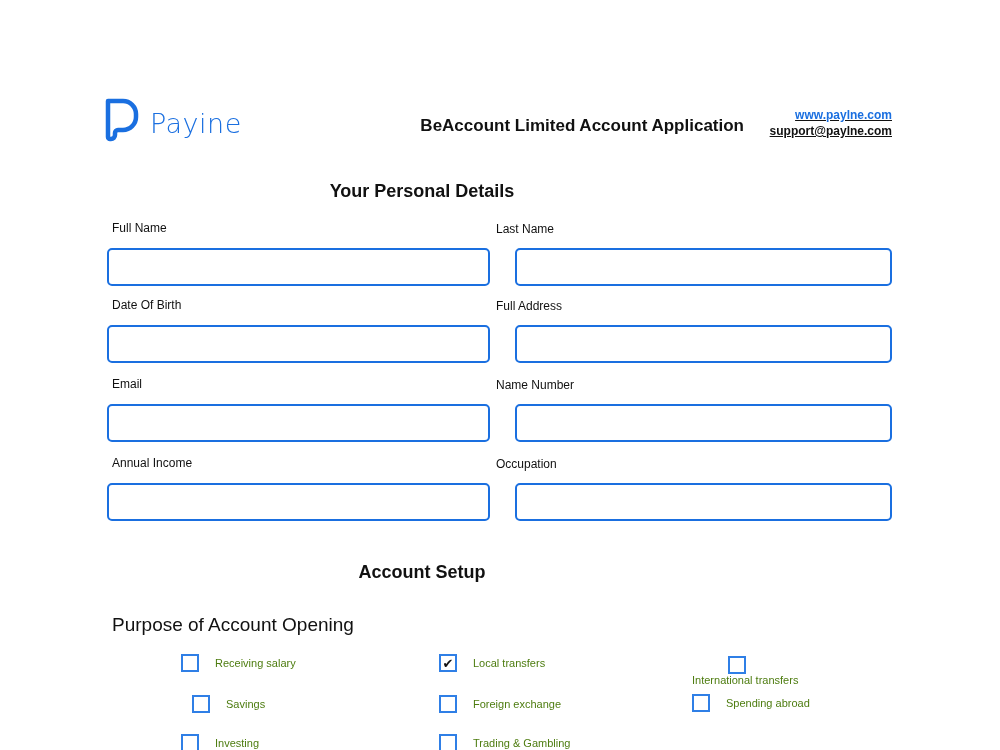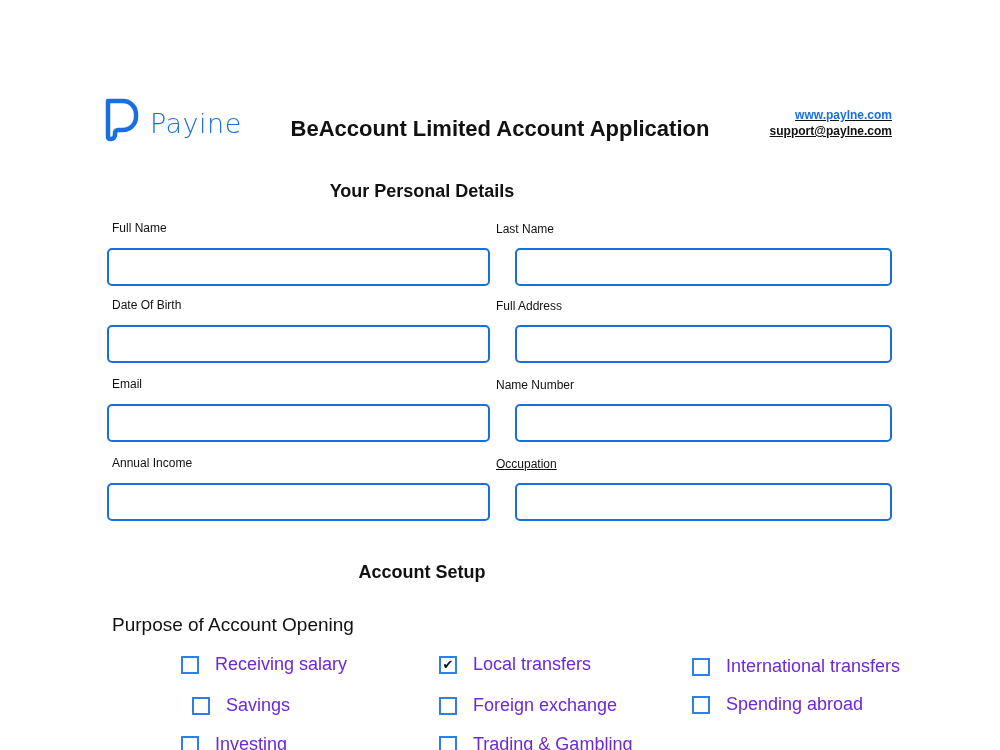--- a/index.html
+++ b/index.html
@@ -23,23 +23,23 @@
     }
     .logo-text {
       left: 150px; top: 108px;
       font-family: "DejaVu Sans", sans-serif;
       font-size: 27px;
       font-weight: 300;
       color: #1a6fe0;
       letter-spacing: 0.5px;
     }
     .doc-title {
-      left: 250px; width: 500px; top: 116px;
-      text-align: center;
-      font-size: 22px;
+      left: 244px; width: 500px; top: 116px;
+      text-align: right;
+      font-size: 17px;
       font-weight: 700;
       color: #111;
     }
     .contact {
       right: 108px; top: 107px;
       text-align: right;
       font-size: 12px;
       font-weight: 700;
       line-height: 16px;
       text-decoration: underline;
@@ -96,22 +96,22 @@
       background: #fff;
       display: flex;
       align-items: center;
       justify-content: center;
       font-size: 13px;
       line-height: 1;
       color: #111;
       margin-right: 16px;
     }
     .check-label {
-      font-size: 18px;
-      color: #6d28d9;
+      font-size: 11px;
+      color: #4d7c0f;
       white-space: nowrap;
     }
   </style>
 </head>
 <body>
 
 <div class="abs logo-mark">
   <svg width="36" height="46" viewBox="0 0 36 46">
     <path d="M4 4 H19 A13 13 0 0 1 32 17 V20 A13 13 0 0 1 19 33 H14 A3 3 0 0 0 11 36 V38 A4 4 0 0 1 7 42 H6 A2 2 0 0 1 4 40 Z" fill="none" stroke="#1a6fe0" stroke-width="4.5" stroke-linejoin="round"></path>
   </svg>
@@ -137,37 +137,37 @@
 <div class="abs field-label col-right-label" style="top:299px;">Full Address</div>
 <input class="abs field-input col-right-input" style="top: 325px;" value="">
 
 <div class="abs field-label col-left-label" style="top:377px;">Email</div>
 <input class="abs field-input col-left-input" style="top: 404px;" value="">
 <div class="abs field-label col-right-label" style="top:378px;">Name Number</div>
 <input class="abs field-input col-right-input" style="top: 404px;" value="">
 
 <div class="abs field-label col-left-label" style="top:456px;">Annual Income</div>
 <input class="abs field-input col-left-input" style="top: 483px;" value="">
-<div class="abs field-label col-right-label" style="top:457px;text-decoration:underline;">Occupation</div>
+<div class="abs field-label col-right-label" style="top:457px;">Occupation</div>
 <input class="abs field-input col-right-input" style="top: 483px;" value="">
 
 <div class="abs section-title" style="top:562px;">Account Setup</div>
 <div class="abs purpose-label">Purpose of Account Opening</div>
 
 <div class="abs check-item" style="left:181px; top:654px;">
   <span class="check-box"></span>
   <span class="check-label">Receiving salary</span>
 </div>
 <div class="abs check-item" style="left:439px; top:654px;">
   <span class="check-box">
       <span>✔</span>
     </span>
   <span class="check-label">Local transfers</span>
 </div>
-<div class="abs check-item" style="left:692px; top:656px;">
+<div class="abs check-item" style="left:692px; top:656px;flex-direction:column;">
   <span class="check-box"></span>
   <span class="check-label">International transfers</span>
 </div>
 
 <div class="abs check-item" style="left:192px; top:695px;">
   <span class="check-box"></span>
   <span class="check-label">Savings</span>
 </div>
 <div class="abs check-item" style="left:439px; top:695px;">
   <span class="check-box"></span>

